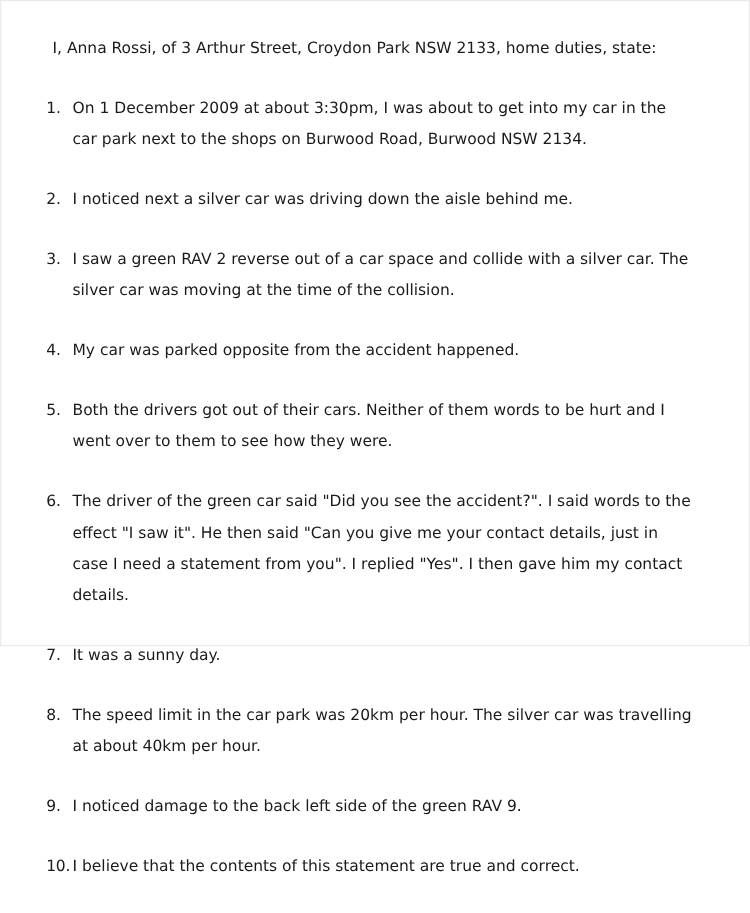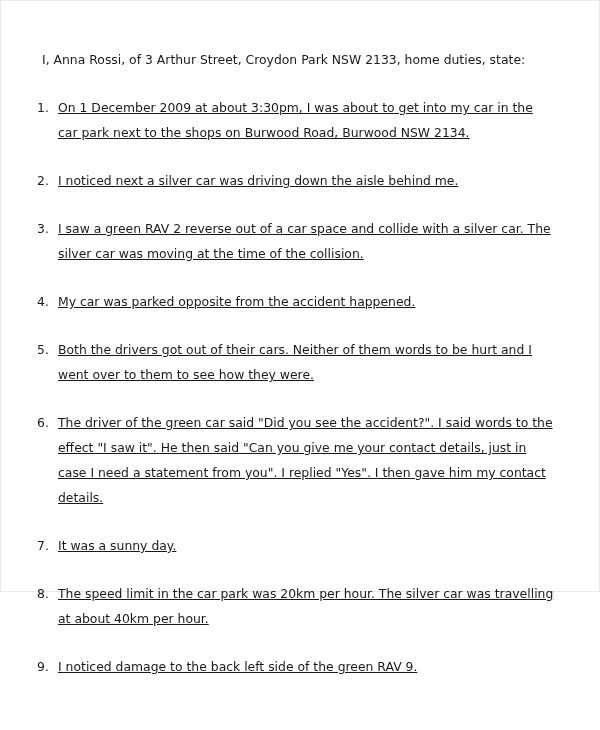--- a/index.html
+++ b/index.html
@@ -11,24 +11,24 @@
     width: 600px;
     height: 730px;
     font-family: "DejaVu Sans", sans-serif;
     color: #1a1a1a;
     overflow: hidden;
   }
   .page {
     position: relative;
     box-sizing: border-box;
     width: 600px;
-    height: 592px;
+    height: 517px;
     background: #ffffff;
     border: 1px solid #e9e9e9;
-    padding: 46px 45px 0 36px;
+    padding: 24px 45px 0 36px;
   }
   .intro {
     margin: 0 0 0 5px;
     font-size: 12.4px;
     line-height: 25px;
     color: #1a1a1a;
     white-space: nowrap;
   }
   .clause-list {
     list-style: none;
@@ -48,21 +48,20 @@
     text-align: left;
     white-space: nowrap;
   }
   .clause-num.wide {
     width: 21px;
     letter-spacing: -0.2px;
   }
   .clause-text {
     flex: 1 1 auto;
     max-width: 500px;
-    text-decoration: underline;
   }
 </style>
 </head>
 <body>
 
 <div class="page">
 
   <p class="intro">I, Anna Rossi, of 3 Arthur Street, Croydon Park NSW 2133, home duties, state:</p>
 
   <ol class="clause-list">
@@ -105,16 +104,20 @@
     <li class="clause">
       <span class="clause-num">8.</span>
       <span class="clause-text">The speed limit in the car park was 20km per hour. The silver car was travelling at about 40km per hour.</span>
     </li>
 
     <li class="clause">
       <span class="clause-num">9.</span>
       <span class="clause-text">I noticed damage to the back left side of the green RAV 9.</span>
     </li>
 
+    <li class="clause">
+      <span class="clause-num wide">10.</span>
+      <span class="clause-text">I believe that the contents of this statement are true and correct.</span>
+    </li>
 
   </ol>
 
 </div>
 
 </body></html>

